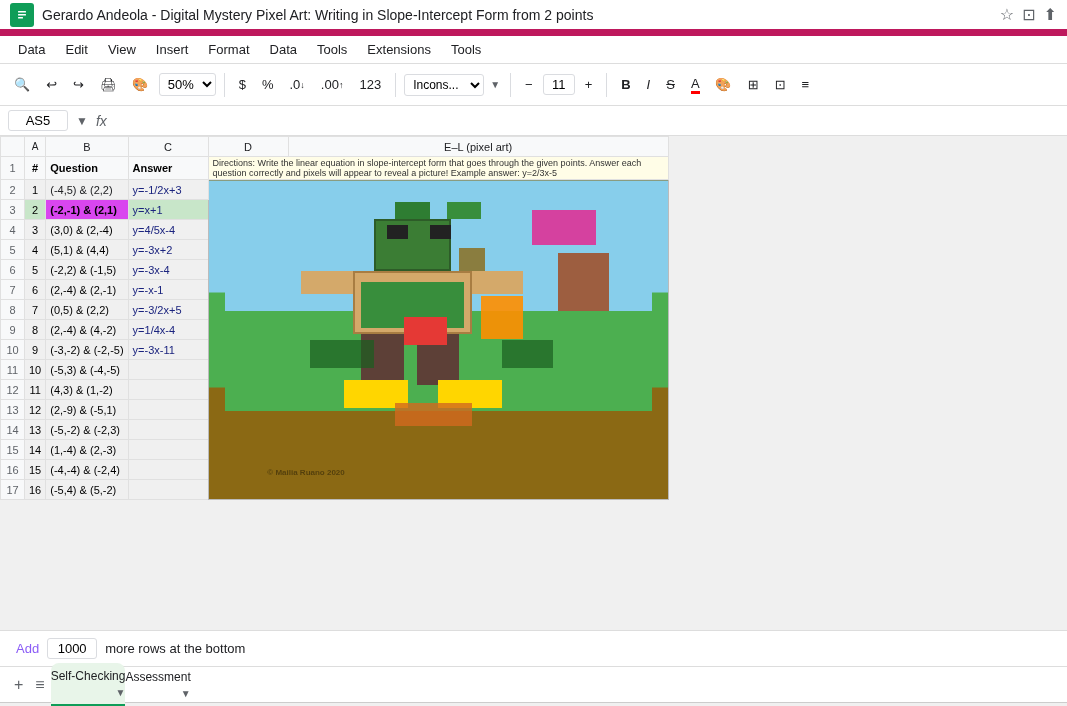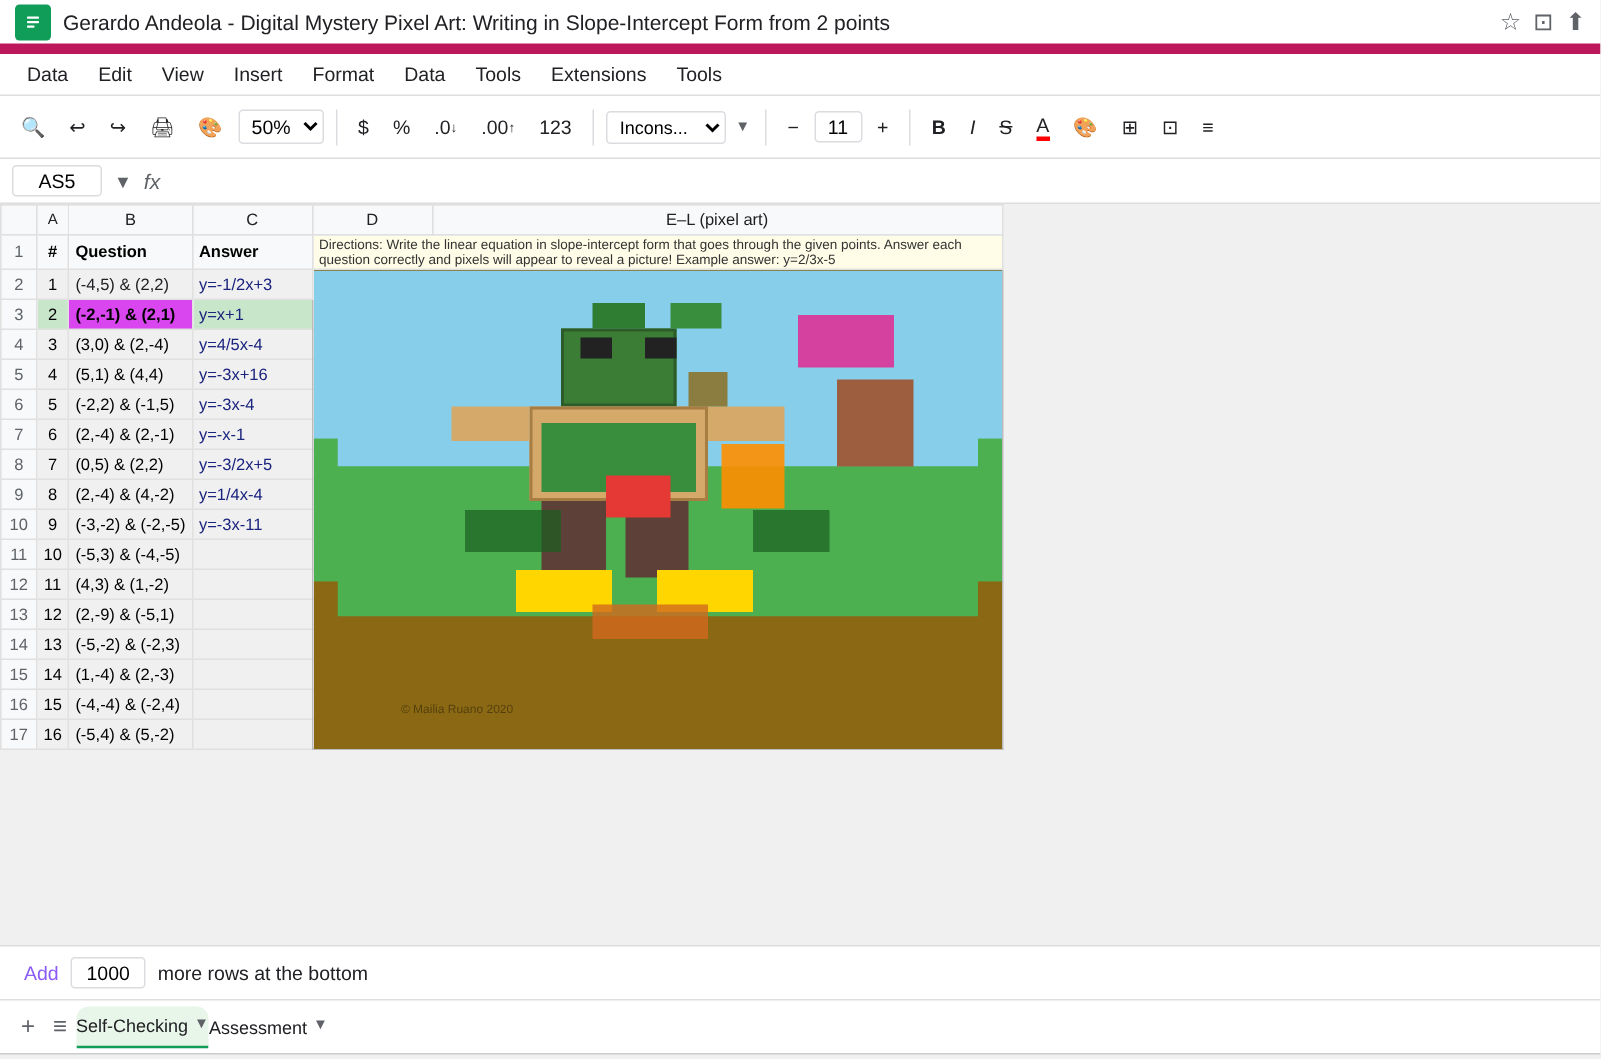--- a/index.html
+++ b/index.html
@@ -214,22 +214,23 @@
       padding: 6px;
       cursor: pointer;
     }
     .tab-item {
       padding: 6px 0;
       font-size: 12px;
       cursor: pointer;
       border-radius: 8px 8px 0 0;
       color: #202124;
       display: flex;
-      align-items: flex-start;
+      align-items: flex-end;
       gap: 4px;
+      flex-direction: column;
     }
     .tab-item.active {
       background: #e8f5e9;
       border-bottom: 2px solid #0f9d58;
       font-weight: 500;
     }
     .tab-dropdown {
       font-size: 10px;
       color: #5f6368;
     }
@@ -397,21 +398,21 @@
             <span>Directions: Write the linear equation in slope-intercept form that goes through the given points. Answer each question correctly and pixels will appear to reveal a picture! Example answer: y=2/3x-5</span>
           </td>
         </tr>
 
         <tr>
           <td class="row-num-cell">2</td>
           <td class="data-cell" style="text-align:center;">1</td>
           <td class="data-cell question-cell">(-4,5) &amp; (2,2)</td>
           <td class="data-cell answer-cell" style="color:#1a237e;margin-top:47px;">y=-1/2x+3</td>
           <td class="data-cell" rowspan="16" colspan="8" style="background: linear-gradient(180deg, #87CEEB 0%, #87CEEB 35%, #4CAF50 35%, #4CAF50 65%, #8B6914 65%); 
-                     width:380px; height:320px; vertical-align:top; position:relative; padding:16px; border:1px solid #bbb;">
+                     width:380px; height:320px; vertical-align:top; position:relative; padding:16px; border:1px solid #bbb;font-weight:bold;">
 
             <div style="width:100%; height:100%; position:relative; overflow:hidden;">
 
               <div style="position:absolute;top:0;left:0;width:100%;height:40%;background:#87CEEB;"></div>
 
               <div style="position:absolute;top:40%;left:0;width:100%;height:35%;background:#4CAF50;"></div>
 
               <div style="position:absolute;top:75%;left:0;width:100%;height:25%;background:#8B6914;"></div>
 
               <div style="position:absolute;top:8%;left:35%;width:18%;height:18%;background:#3b7d34;border:2px solid #2d5c28;"></div>
@@ -465,21 +466,21 @@
           <td class="row-num-cell">4</td>
           <td class="data-cell" style="text-align:center;">3</td>
           <td class="data-cell">(3,0) &amp; (2,-4)</td>
           <td class="data-cell answer-cell">y=4/5x-4</td>
         </tr>
 
         <tr>
           <td class="row-num-cell">5</td>
           <td class="data-cell" style="text-align:center;">4</td>
           <td class="data-cell">(5,1) &amp; (4,4)</td>
-          <td class="data-cell answer-cell">y=-3x+16</td>
+          <td class="data-cell answer-cell">y=-3x+2</td>
         </tr>
 
         <tr>
           <td class="row-num-cell">6</td>
           <td class="data-cell" style="text-align:center;">5</td>
           <td class="data-cell">(-2,2) &amp; (-1,5)</td>
           <td class="data-cell answer-cell">y=-3x-4</td>
         </tr>
 
         <tr>

